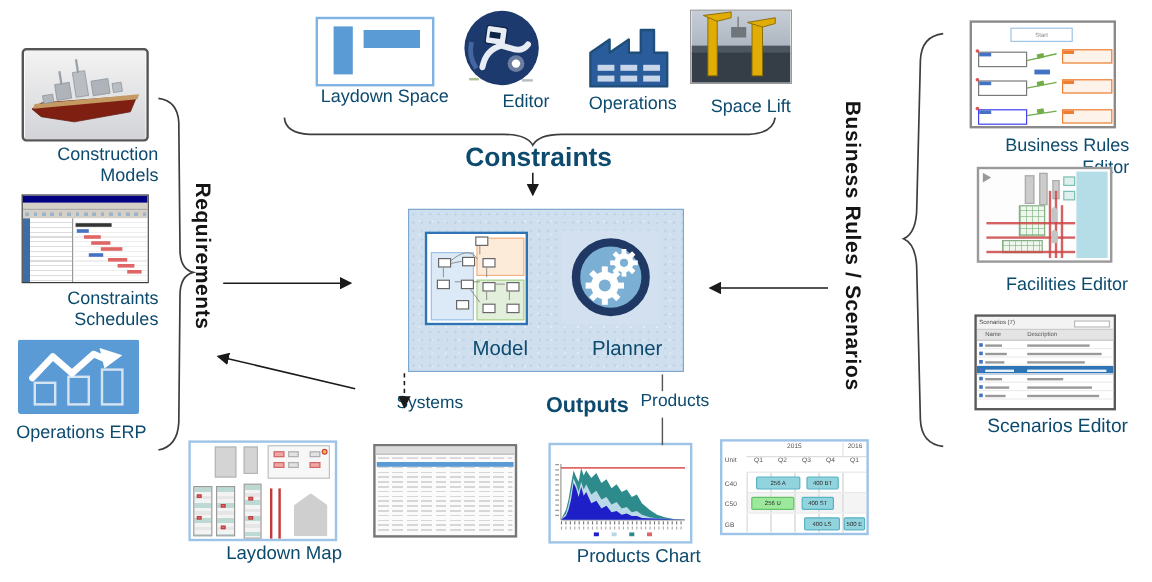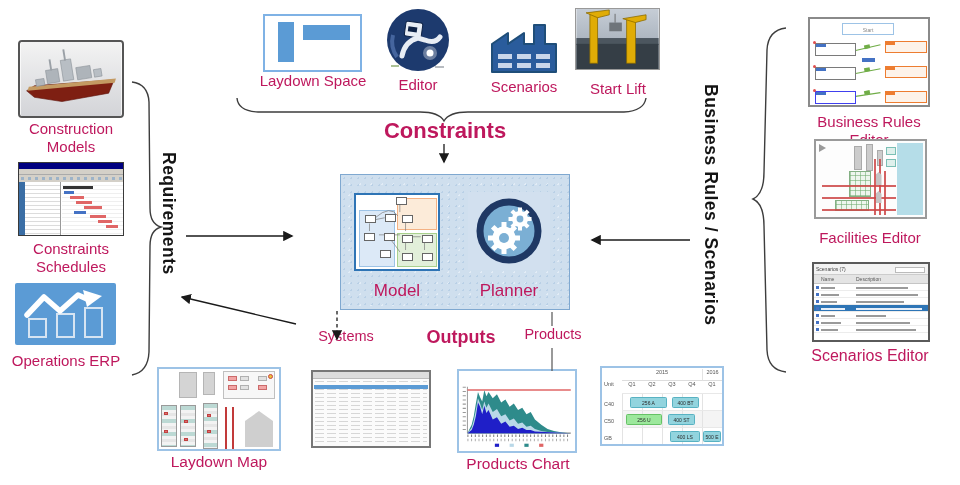--- a/index.html
+++ b/index.html
@@ -1,19 +1,19 @@
 <!DOCTYPE html>
 <html><head>
 <meta charset="utf-8">
 <style>
   html,body{margin:0;padding:0;background:#fff;}
   .canvas{position:relative;width:960px;height:485px;background:#fff;overflow:hidden;
           font-family:"Liberation Sans", sans-serif;color:#111;}
   .abs{position:absolute;box-sizing:border-box;}
-  .lbl{position:absolute;text-align:center;font-size:15px;line-height:1.22;color:#be185d;}
+  .lbl{position:absolute;text-align:right;font-size:15px;line-height:1.22;color:#0c4a6e;}
   .hdr{font-weight:bold;font-size:22px;}
   .small-lbl{font-size:14.5px;}
   .vlbl{position:absolute;writing-mode:vertical-rl;text-orientation:mixed;
         font-weight:bold;font-size:17.5px;color:#141414;letter-spacing:.5px;}
   .thumb{position:absolute;box-sizing:border-box;overflow:hidden;}
   .thumb *{box-sizing:border-box;}
   
   .corebox{background-color:#cfdfee;
      background-image:radial-gradient(#b9d0e6 1px, transparent 1px),
                       radial-gradient(#e2ecf6 1px, transparent 1px);
@@ -195,21 +195,21 @@
     <svg viewBox="0 0 72 58" width="72" height="58">
       <path d="M4,54 L4,26 L20,15 L20,26 L36,15 L36,26 L46,26 L46,7 L57,7 L57,26 L68,26 L68,54 Z" fill="#2a5c9c" stroke="#1f4e79" stroke-width="2" stroke-linejoin="round"></path>
       <rect x="10" y="36" width="14" height="5" fill="#c9d6ea"></rect>
       <rect x="29" y="36" width="14" height="5" fill="#c9d6ea"></rect>
       <rect x="48" y="36" width="14" height="5" fill="#c9d6ea"></rect>
       <rect x="10" y="45" width="14" height="5" fill="#c9d6ea"></rect>
       <rect x="29" y="45" width="14" height="5" fill="#c9d6ea"></rect>
       <rect x="48" y="45" width="14" height="5" fill="#c9d6ea"></rect>
     </svg>
   </div>
-  <div class="lbl" style="left:484px;top:78px;width:80px;">Scenarios</div>
+  <div class="lbl" style="left:484px;top:78px;width:80px;">Operations</div>
 
   <div class="thumb" style="left:575px;top:8px;width:85px;height:62px;border:1px solid #999;">
     <svg viewBox="0 0 85 62" width="83" height="60">
       <defs>
           <linearGradient id="hlsky" x1="0" y1="0" x2="0" y2="1">
         <stop offset="0" stop-color="#c6cdd6"></stop>
             <stop offset="1" stop-color="#949fab"></stop>
           </linearGradient>
         </defs>
       <rect width="85" height="62" fill="url(#hlsky)"></rect>
@@ -218,21 +218,21 @@
       <g fill="#e0ac06" stroke="#8a6a00" stroke-width="0.8">
         <rect x="14" y="4" width="8" height="52"></rect>
         <polygon points="10,4 34,1 34,6 22,9"></polygon>
         <rect x="52" y="10" width="9" height="46"></rect>
         <polygon points="48,10 72,6 72,11 61,14"></polygon>
       </g>
       <rect x="34" y="14" width="13" height="9" fill="#6f757b"></rect>
       <line x1="40" y1="5" x2="40" y2="14" stroke="#555" stroke-width="0.8"></line>
     </svg>
   </div>
-  <div class="lbl" style="left:577px;top:80px;width:82px;">Start Lift</div>
+  <div class="lbl" style="left:577px;top:80px;width:82px;">Space Lift</div>
 
   <div class="lbl hdr" style="left:380px;top:118px;width:130px;">Constraints</div>
 
   <div class="abs corebox" style="left:340px;top:174px;width:230px;height:136px;"></div>
 
   <div class="thumb model-thumb" style="left:354px;top:193px;width:86px;height:78px;">
     <div class="abs" style="left:3px;top:15px;width:36px;height:57px;background:#dce9f7;border:1px solid #9dc3e6;"></div>
     <div class="abs" style="left:41px;top:3px;width:40px;height:32px;background:#fcebd9;border:1px solid #f4b183;"></div>
     <div class="abs" style="left:41px;top:38px;width:40px;height:34px;background:#e2efda;border:1px solid #a9d18e;"></div>
     <svg class="abs" viewBox="0 0 86 78" width="82" height="74" style="left:0;top:0;">

